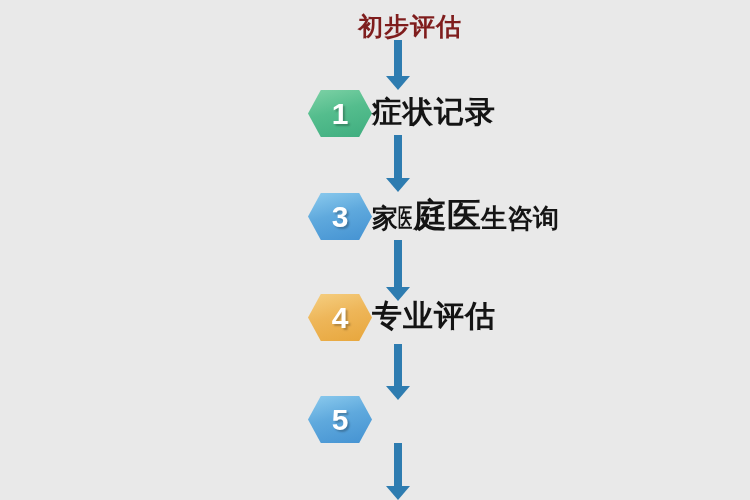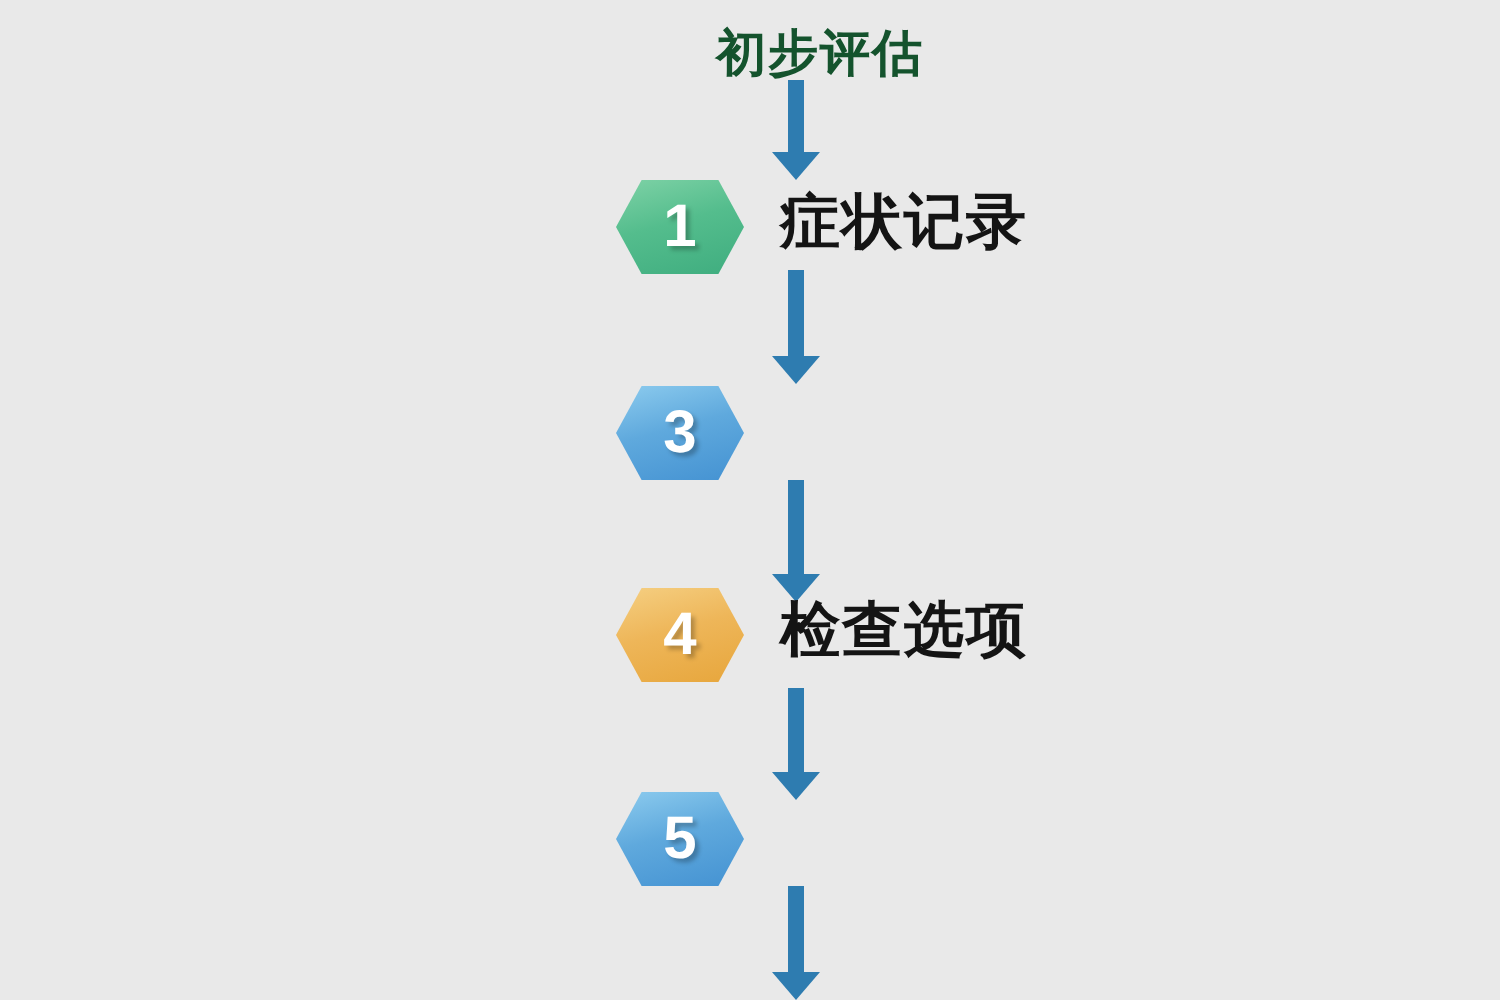--- a/index.html
+++ b/index.html
@@ -17,21 +17,21 @@
 
   
   .title {
     position: absolute;
     left: 345px;
     top: 10px;
     width: 130px;
     text-align: center;
     font-size: 25px;
     font-weight: 700;
-    color: #14532d;
+    color: #7f1d1d;
     letter-spacing: 1px;
   }
 
   
   .arrow {
     position: absolute;
     left: 386px;
     width: 24px;
     display: flex;
     flex-direction: column;
@@ -77,21 +77,21 @@
     text-shadow: 2px 2px 2px rgba(0,0,0,0.25);
   }
   .h1 { top: 90px;  }
   .h2 { top: 193px; }
   .h3 { top: 294px; }
   .h4 { top: 396px; }
 
   
   .label {
     position: absolute;
-    left: 390px;
+    left: 372px;
     font-size: 30px;
     font-weight: 700;
     color: #141414;
     letter-spacing: 1px;
     line-height: 32px;
     white-space: nowrap;
     text-align: right;
   }
   .l1 { top: 96px;  }
   .l2 { top: 198px; font-size: 26px; line-height: 34px; letter-spacing: 0; }
@@ -131,30 +131,33 @@
   <div class="label l1">症状记录</div>
 
   <div class="arrow a2">
     <div class="shaft"></div>
     <div class="head"></div>
   </div>
 
   <div class="hex hex--blue h2">
     <span class="num">3</span>
   </div>
+  <div class="label l2">
+    <span class="gp">家</span><span class="gp gp--narrow">医</span><span class="gp gp--big">庭</span><span class="gp gp--big">医</span><span class="gp">生咨询</span>
+  </div>
 
   <div class="arrow a3">
     <div class="shaft"></div>
     <div class="head"></div>
   </div>
 
   <div class="hex hex--orange h3">
     <span class="num">4</span>
   </div>
-  <div class="label l3">检查选项</div>
+  <div class="label l3">专业评估</div>
 
   <div class="arrow a4">
     <div class="shaft"></div>
     <div class="head"></div>
   </div>
 
   <div class="hex hex--blue h4">
     <span class="num">5</span>
   </div>
 

